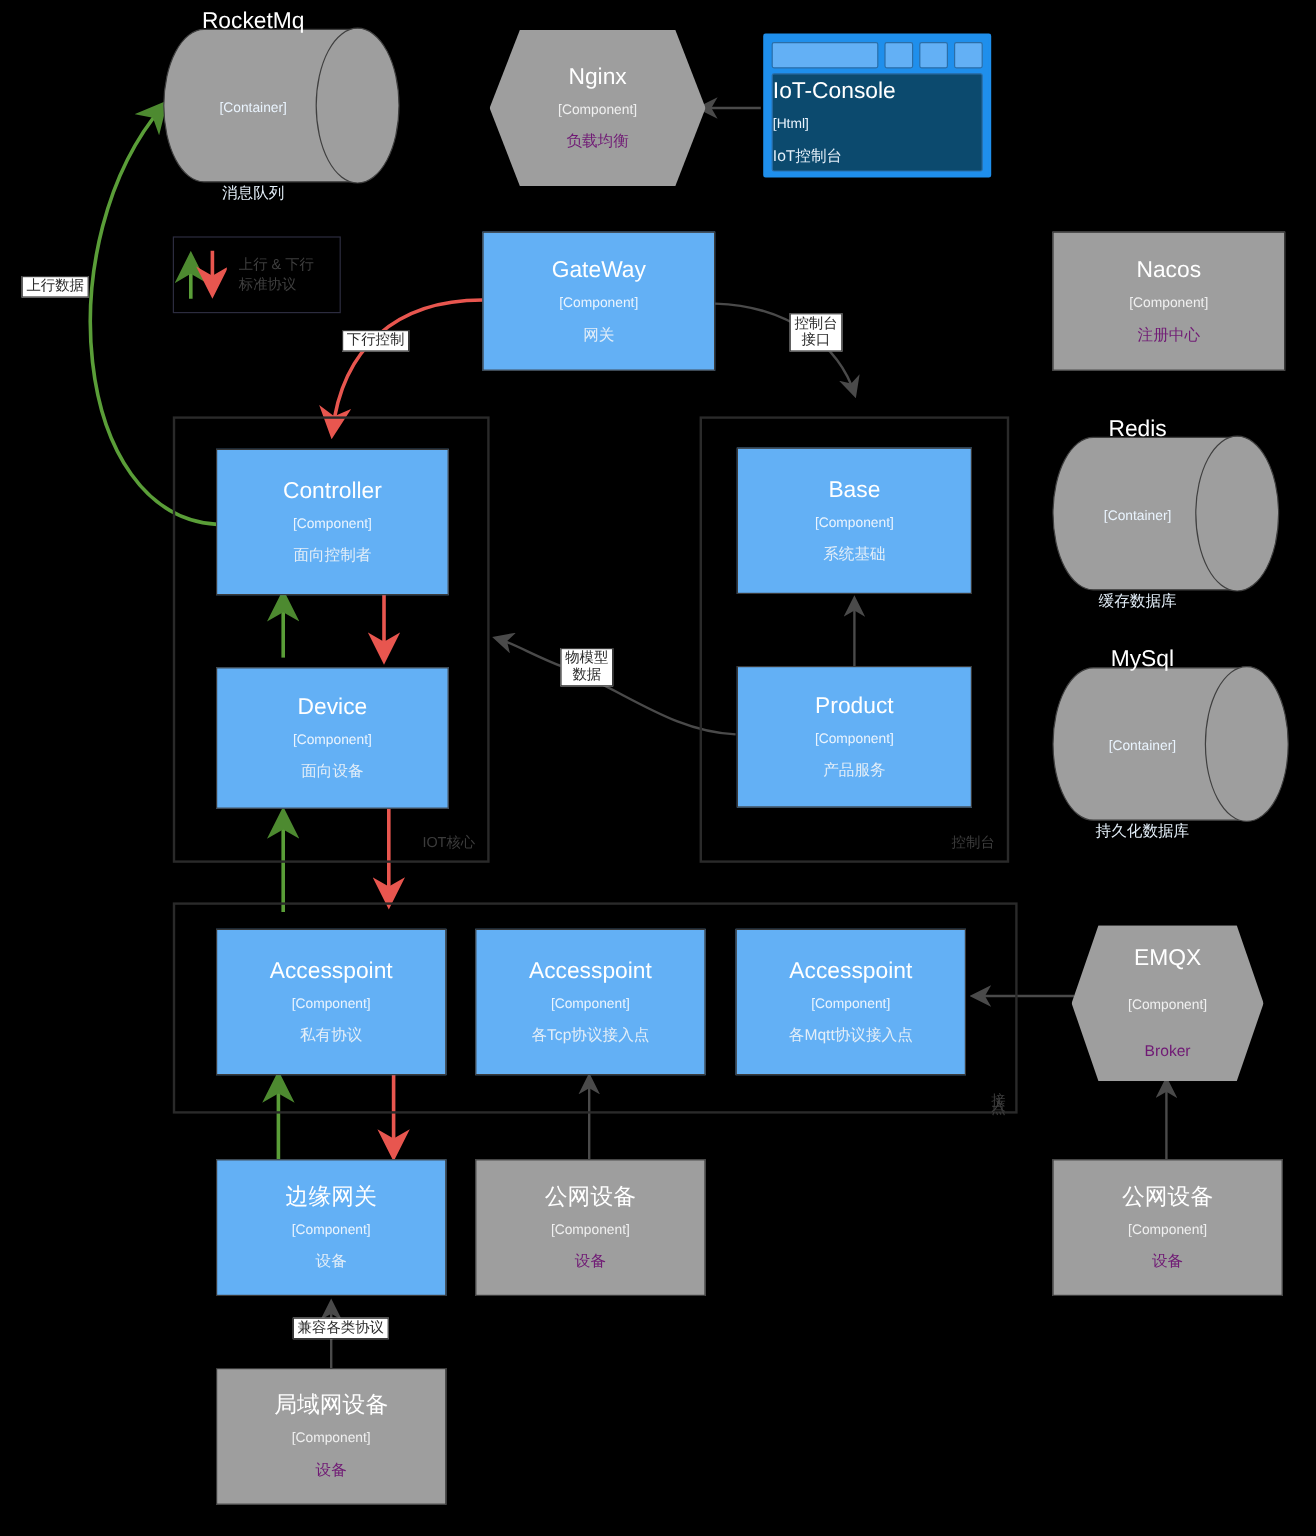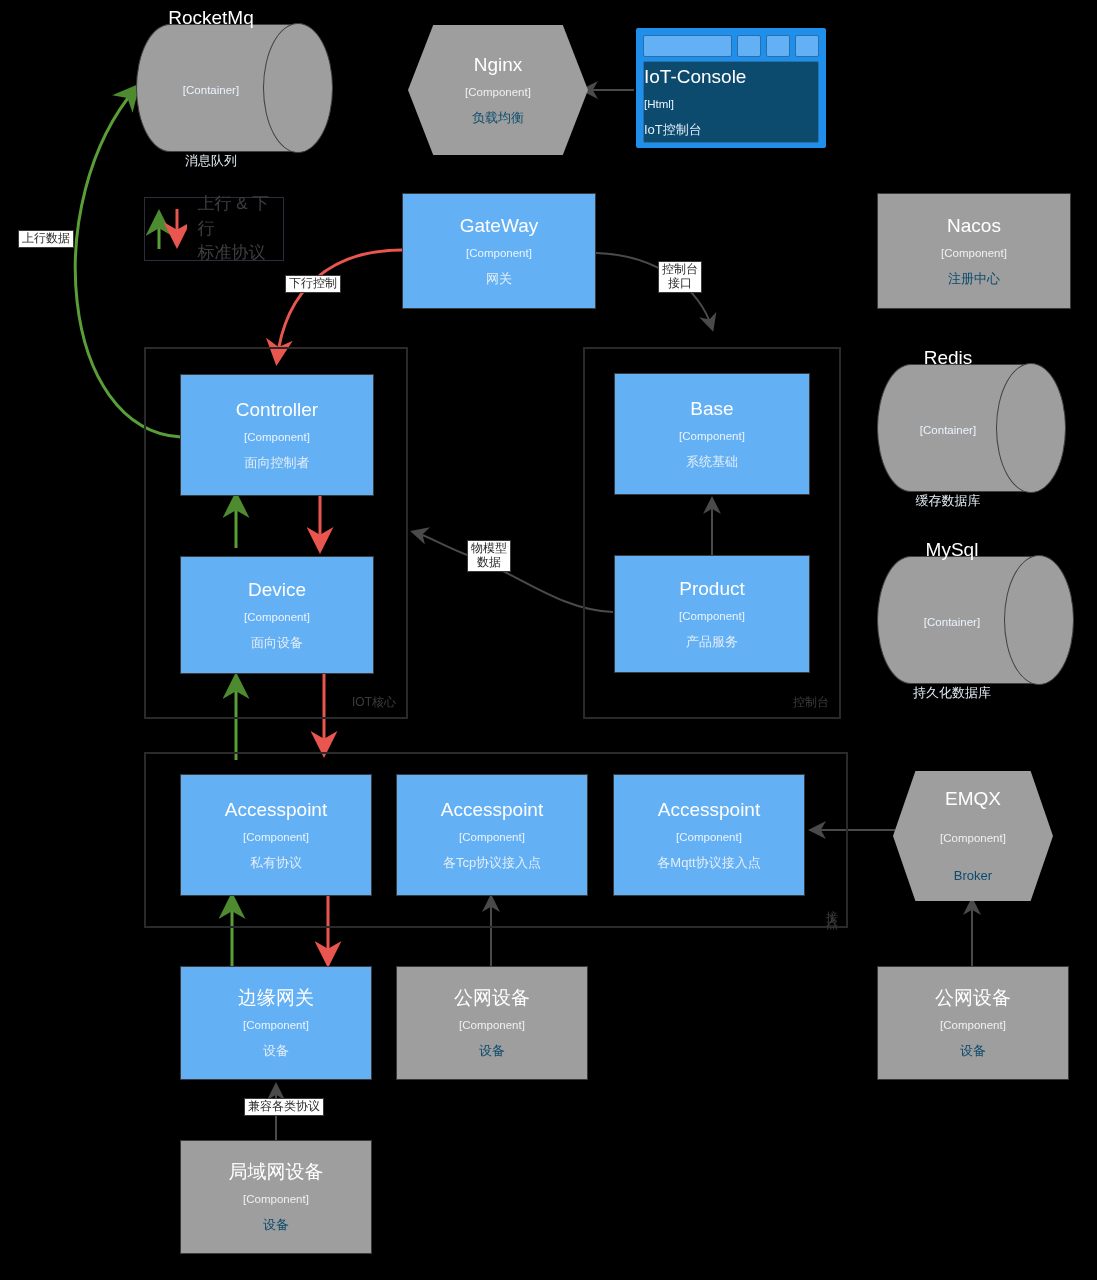--- a/index.html
+++ b/index.html
@@ -7,21 +7,21 @@
        font-family:"Liberation Sans","DejaVu Sans",sans-serif;}
   #stage{position:absolute;left:0;top:0;width:1097px;height:1280px;}
   svg#wires{position:absolute;left:0;top:0;width:1097px;height:1280px;}
 
   
   .node{position:absolute;box-sizing:border-box;display:flex;flex-direction:column;
         align-items:center;justify-content:center;text-align:center;z-index:5;}
   .node .t1{font-size:19px;color:#ffffff;line-height:1.1;}
   .node .t2{font-size:11.5px;color:#eaf4fe;margin-top:11px;line-height:1.1;}
   .node .t3{font-size:13px;color:#e3eef8;margin-top:12px;line-height:1.1;}
-  .gray .t2{color:#f0f0f0;} .gray .t3{color:#0c4a6e;}
+  .gray .t2{color:#f0f0f0;} .gray .t3{color:#701a75;}
 
   .box{border:1px solid #3a3a3a;}
   .blue{background:#63b0f5;}
   .gray{background:#9e9e9e;}
 
   
   .hex{clip-path:polygon(14% 0,86% 0,100% 50%,86% 100%,14% 100%,0 50%);border:none;}
 
   
   .cyl{border:none;background:transparent;}
@@ -52,21 +52,21 @@
         letter-spacing:4px;}
 
   
   .elabel{position:absolute;background:#ffffff;border:1px solid #3a3a3a;
           color:#2b2b2b;font-size:12px;line-height:1.15;padding:1px 3px;
           text-align:center;z-index:8;white-space:pre-line;}
 
   
   .legend{position:absolute;box-sizing:border-box;border:1px solid #2c2c3f;
           background:transparent;display:flex;align-items:center;z-index:6;}
-  .legend .legtxt{font-size:17px;color:#3f3f3f;line-height:1.45;
+  .legend .legtxt{font-size:12px;color:#3f3f3f;line-height:1.45;
           margin-left:10px;text-align:left;}
 </style>
 </head>
 <body>
 
 <div id="stage">
 
   <svg id="wires" viewBox="0 0 1097 1280" xmlns="http://www.w3.org/2000/svg">
     <defs>
       <marker id="ahGreen" markerWidth="9" markerHeight="9" refX="7" refY="4.5" orient="auto">

